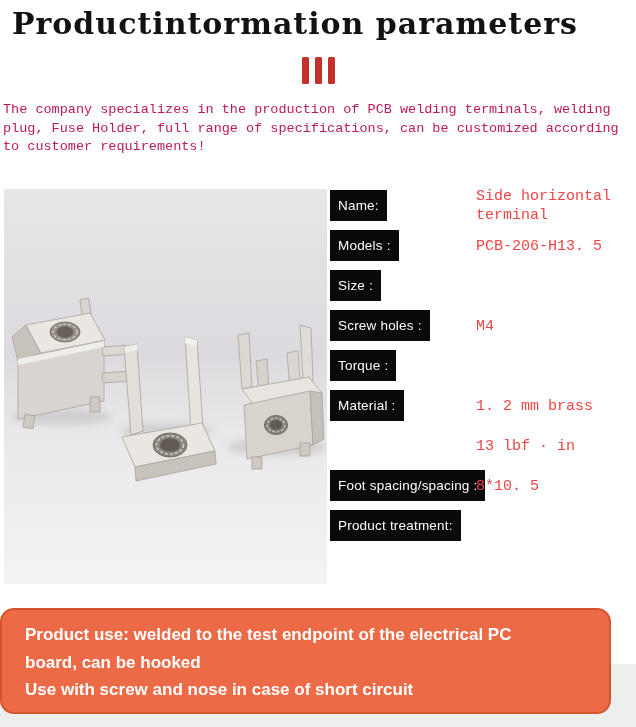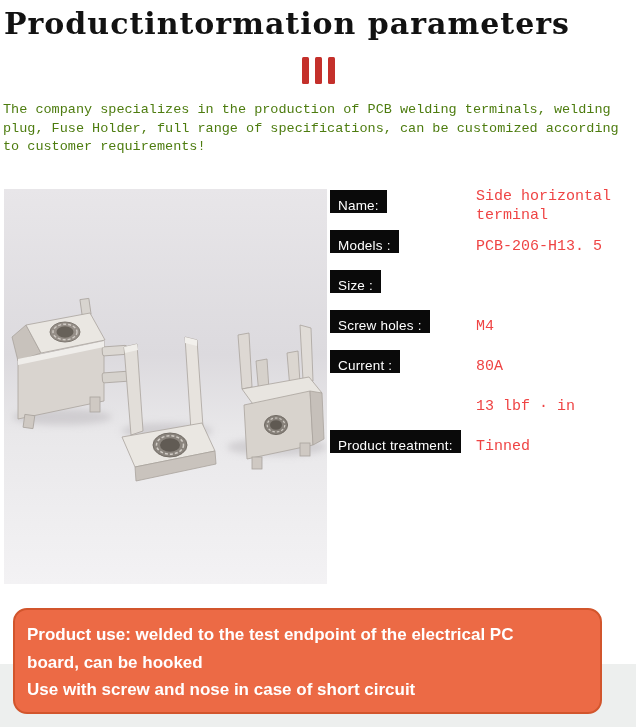--- a/index.html
+++ b/index.html
@@ -2,57 +2,57 @@
 <html><head>
 <meta charset="utf-8">
 <style>
   html,body{margin:0;padding:0;background:#ffffff;}
   .page{
     position:relative;width:636px;height:727px;background:#ffffff;
     overflow:hidden;font-family:"Liberation Sans",sans-serif;
   }
   
   .title{
-    position:absolute;top:4px;left:4px;width:516px;text-align:center;
+    position:absolute;top:4px;left:12px;width:516px;text-align:center;
     font-family:"DejaVu Serif",serif;font-size:30px;font-weight:600;
     letter-spacing:1px;color:#121212;line-height:40px;white-space:nowrap;
   }
   .divider{
     position:absolute;top:56px;left:0;width:636px;height:28px;
     display:flex;justify-content:center;align-items:center;gap:6px;
   }
   .divider .bar{width:7px;height:27px;background:#c4302b;border-radius:1.5px;}
   
   .intro{
     position:absolute;top:101px;left:3px;width:630px;
     font-family:"Liberation Mono",monospace;font-size:13.5px;line-height:18.5px;
-    color:#4d7c0f;white-space:pre-line;
+    color:#be185d;white-space:pre-line;
   }
   
   .photo{position:absolute;top:189px;left:4px;width:323px;height:395px;}
   .photo svg{display:block;}
   
   .specs{position:absolute;top:190px;left:330px;width:303px;}
   .spec-row{position:relative;height:31px;margin-bottom:9px;}
   .spec-label{
     display:inline-block;background:#0a0a0a;color:#ffffff;
-    font-size:13.5px;line-height:31px;height:23px;padding:0 8px;
+    font-size:13.5px;line-height:31px;height:31px;padding:0 8px;
     white-space:nowrap;letter-spacing:.2px;
   }
   .spec-value{
     position:absolute;left:146px;top:50%;transform:translateY(-50%);
     width:152px;font-family:"Liberation Mono",monospace;font-size:15px;
     line-height:19px;color:#ef4444;
   }
   
   .bottom-band{position:absolute;top:664px;left:0;width:636px;height:63px;background:#edefee;}
   .usage-note{
-    position:absolute;top:608px;left:13px;width:561px;height:80px;
+    position:absolute;top:608px;left:0;width:561px;height:80px;
     background:#ec6a45;border:2px solid #d2552c;border-radius:14px;
-    padding:11px 12px;color:#ffffff;font-weight:bold;font-size:17px;
+    padding:11px 23px;color:#ffffff;font-weight:bold;font-size:17px;
     line-height:27.5px;white-space:pre-line;
   }
 </style>
 </head>
 <body>
 
 <div class="page">
 
   <div class="title">Productintormation parameters</div>
 
@@ -139,29 +139,35 @@
       <span class="spec-value">PCB-206-H13. 5</span>
     </div>
     <div class="spec-row">
       <span class="spec-label">Size :</span>
     </div>
     <div class="spec-row">
       <span class="spec-label">Screw holes :</span>
       <span class="spec-value">M4</span>
     </div>
     <div class="spec-row">
-      <span class="spec-label">Current :</span>
-      <span class="spec-value">80A</span>
+      <span class="spec-label">Torque :</span>
+    </div>
+    <div class="spec-row">
+      <span class="spec-label">Material :</span>
+      <span class="spec-value">1. 2 mm brass</span>
     </div>
     <div class="spec-row">
       <span class="spec-value">13 lbf · in</span>
     </div>
     <div class="spec-row">
+      <span class="spec-label">Foot spacing/spacing :</span>
+      <span class="spec-value">8*10. 5</span>
+    </div>
+    <div class="spec-row">
       <span class="spec-label">Product treatment:</span>
-      <span class="spec-value">Tinned</span>
     </div>
   </div>
 
   <div class="bottom-band"></div>
 
   <div class="usage-note">Product use: welded to the test endpoint of the electrical PC
 board, can be hooked
 Use with screw and nose in case of short circuit</div>
 
 </div>

